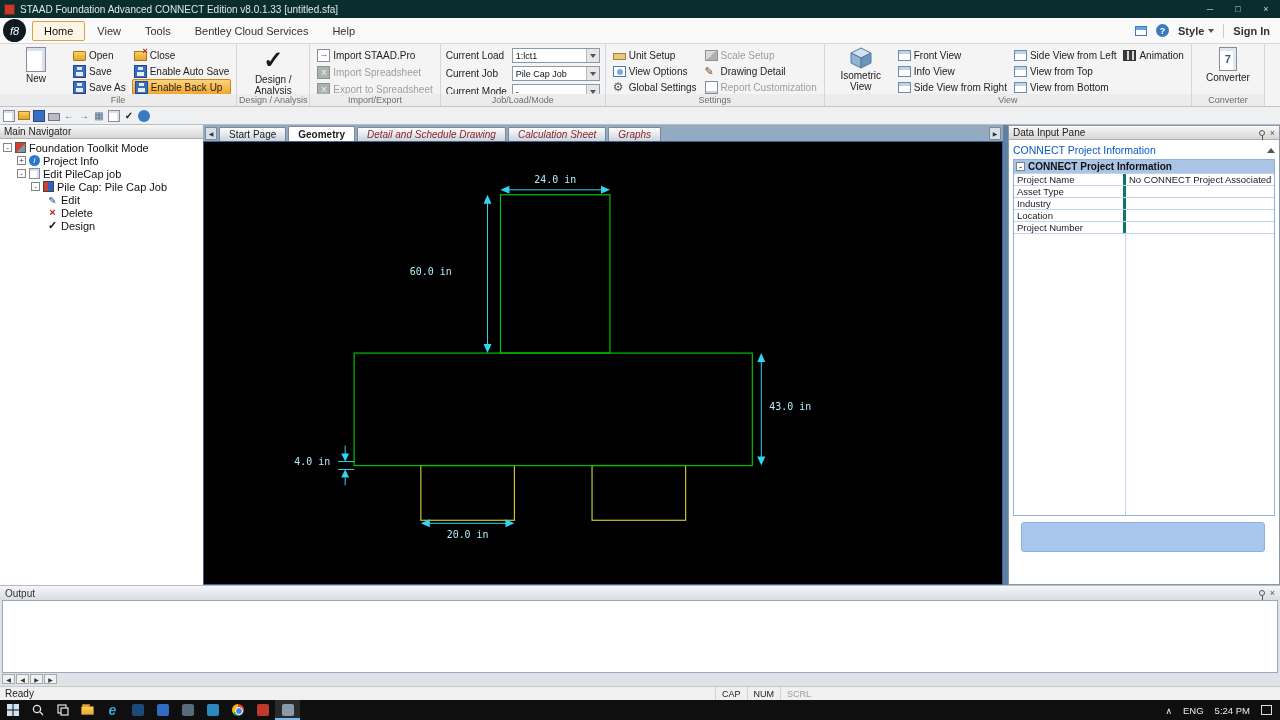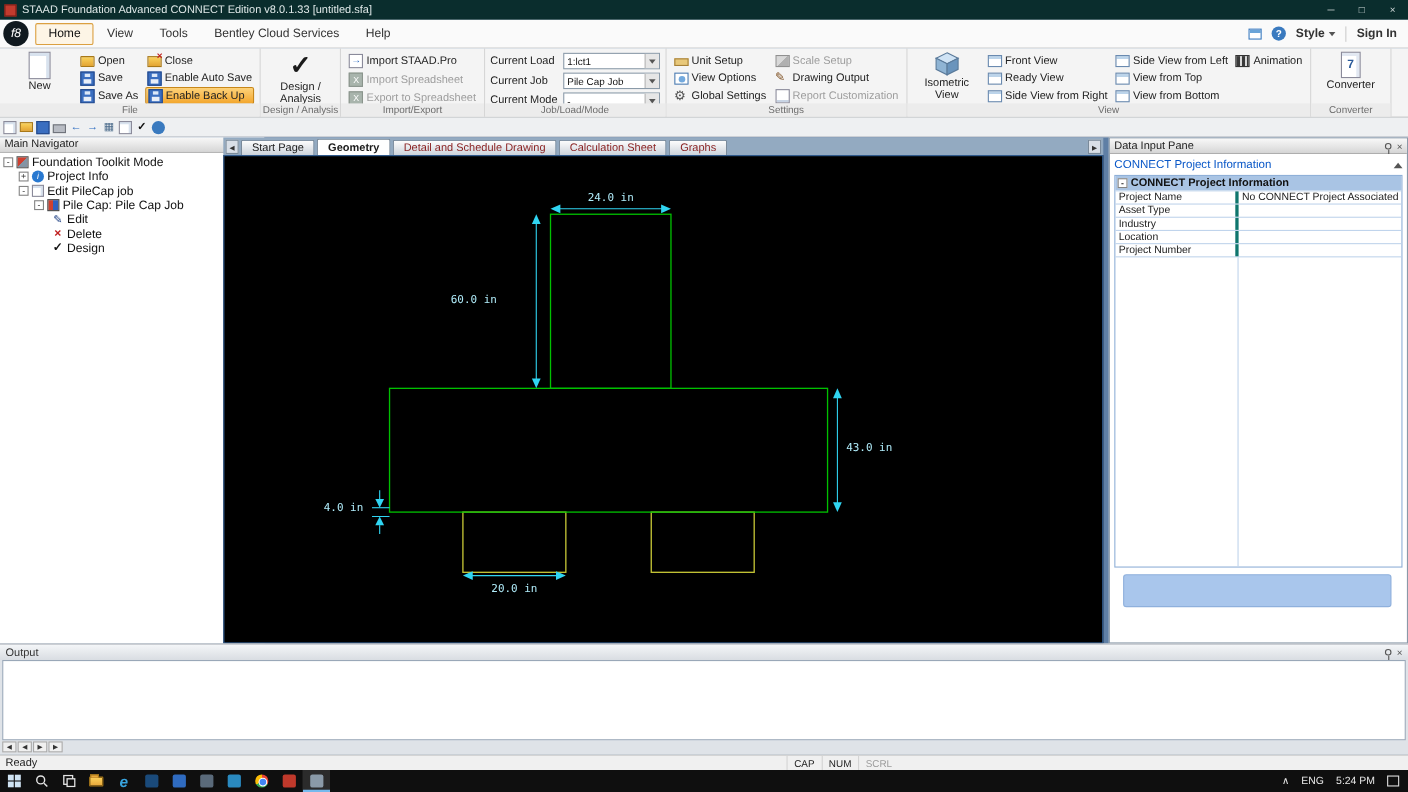--- a/index.html
+++ b/index.html
@@ -110,21 +110,21 @@
   .tdel::before{color:#c02020;font-weight:bold;}
   .tcheck::before{color:#111;font-weight:bold;}
 
   
   .canvas-area{position:absolute;left:203px;top:0;width:800px;height:460px;}
   .tabstrip{height:16px;background:#93aac1;display:flex;align-items:flex-end;padding:0 2px;gap:2px;}
   .scroll-arrow{width:12px;height:13px;margin-bottom:1px;background:#d9dfe7;border:1px solid #7a8a9a;display:flex;align-items:center;justify-content:center;font-size:6px;color:#333;}
   .g-tl::before{content:"◀";} .g-tr::before{content:"▶";}
   .ctab{height:14px;padding:0 9px;display:flex;align-items:center;font-size:10px;color:#1a1a1a;background:linear-gradient(#fdfdfd,#ccd3db);border:1px solid #7a8a9a;border-bottom:none;border-radius:2px 2px 0 0;white-space:nowrap;}
   .ctab.active{background:#fff;height:15px;font-weight:bold;}
-  .ctab.red{color:#8b2424;}
+  .ctab.red{color:#8b2424;font-style:italic;}
   .right-scroll{margin-left:auto;}
   .drawing{width:800px;height:444px;background:#000;border:1px solid #35639a;display:block;}
   .gl{fill:none;stroke:#00c000;stroke-width:1.2;}
   .yl{fill:none;stroke:#c6c636;stroke-width:1.2;}
   .dim{stroke:#30d5f2;stroke-width:1;}
   .dimf{fill:#30d5f2;}
   .dimt{fill:#b0ecfa;font-size:10px;font-family:"DejaVu Sans Mono",monospace;}
 
   
   .right-panel{position:absolute;left:1008px;top:0;width:272px;height:460px;background:#fff;border:1px solid #8a99a8;}
@@ -318,21 +318,21 @@
         <div class="sm-btn disabled">
             <span class="ic ic-scale"></span>
             <span class="sm-label">Scale Setup</span>
           </div>
         <div class="sm-btn">
             <span class="ic ic-vo"></span>
             <span class="sm-label">View Options</span>
           </div>
         <div class="sm-btn">
             <span class="ic g-pencil"></span>
-            <span class="sm-label">Drawing Output</span>
+            <span class="sm-label">Drawing Detail</span>
           </div>
         <div class="sm-btn">
             <span class="ic g-gear"></span>
             <span class="sm-label">Global Settings</span>
           </div>
         <div class="sm-btn disabled">
             <span class="ic ic-doc"></span>
             <span class="sm-label">Report Customization</span>
           </div>
       </div>
@@ -357,21 +357,21 @@
           <div class="sm-btn">
               <span class="ic ic-vf"></span>
               <span class="sm-label">Side View from Left</span>
             </div>
           <div class="sm-btn">
               <span class="ic ic-anim"></span>
               <span class="sm-label">Animation</span>
             </div>
           <div class="sm-btn">
               <span class="ic ic-vf"></span>
-              <span class="sm-label">Ready View</span>
+              <span class="sm-label">Info View</span>
             </div>
           <div class="sm-btn">
               <span class="ic ic-vf"></span>
               <span class="sm-label">View from Top</span>
             </div>
           <div></div>
           <div class="sm-btn">
               <span class="ic ic-vf"></span>
               <span class="sm-label">Side View from Right</span>
             </div>

